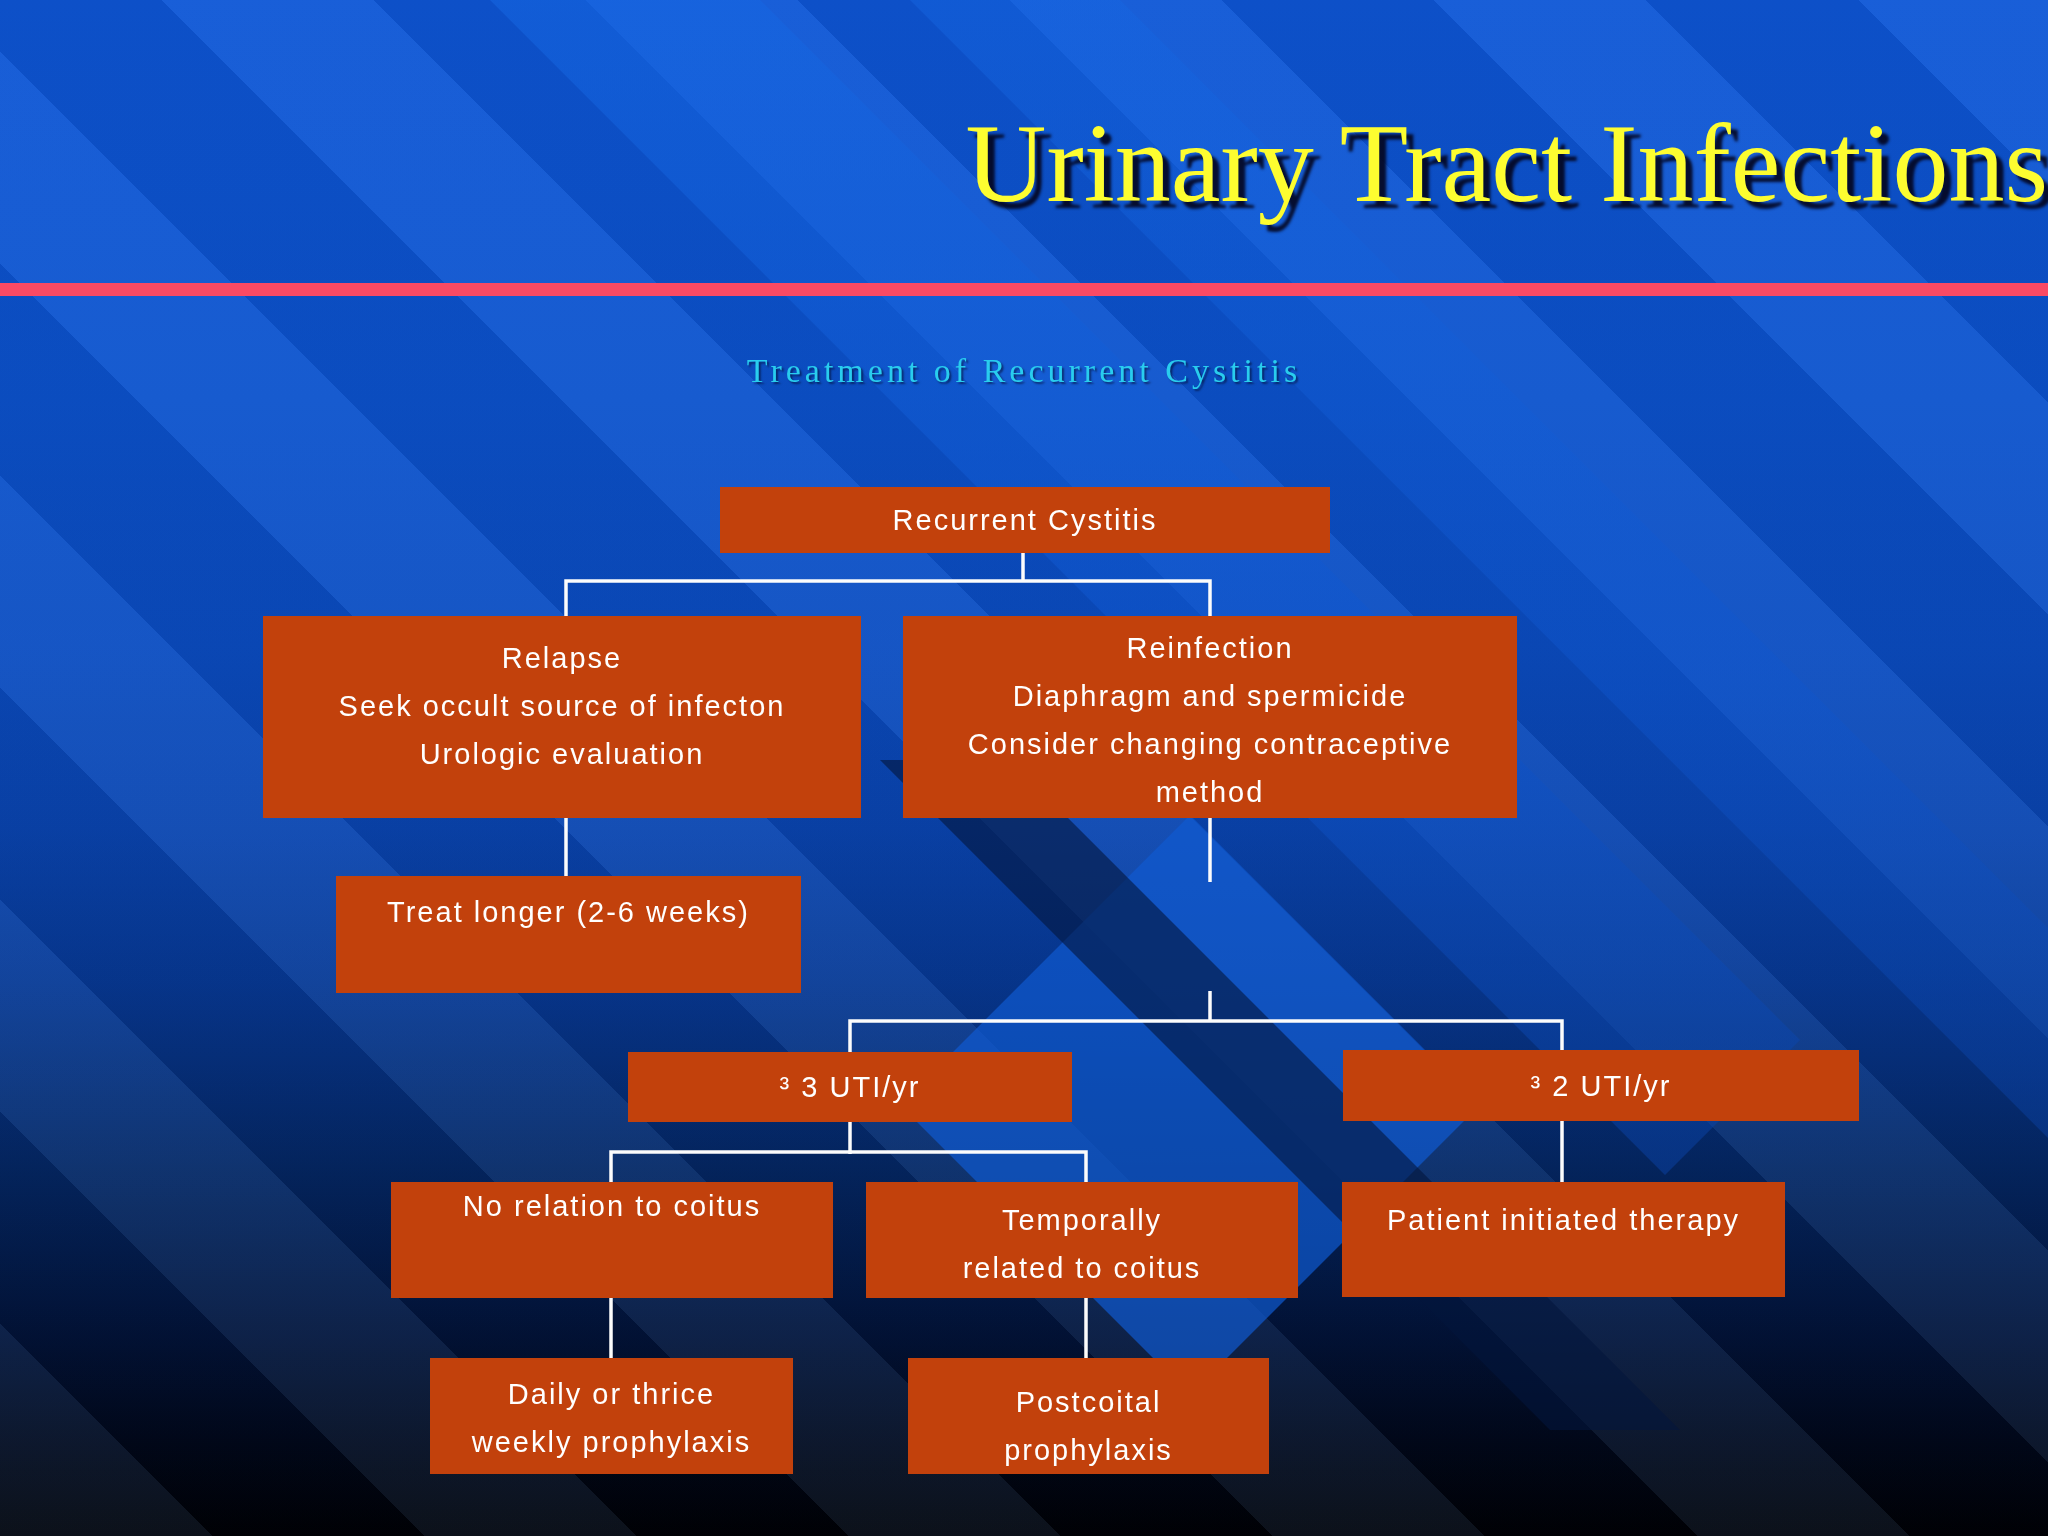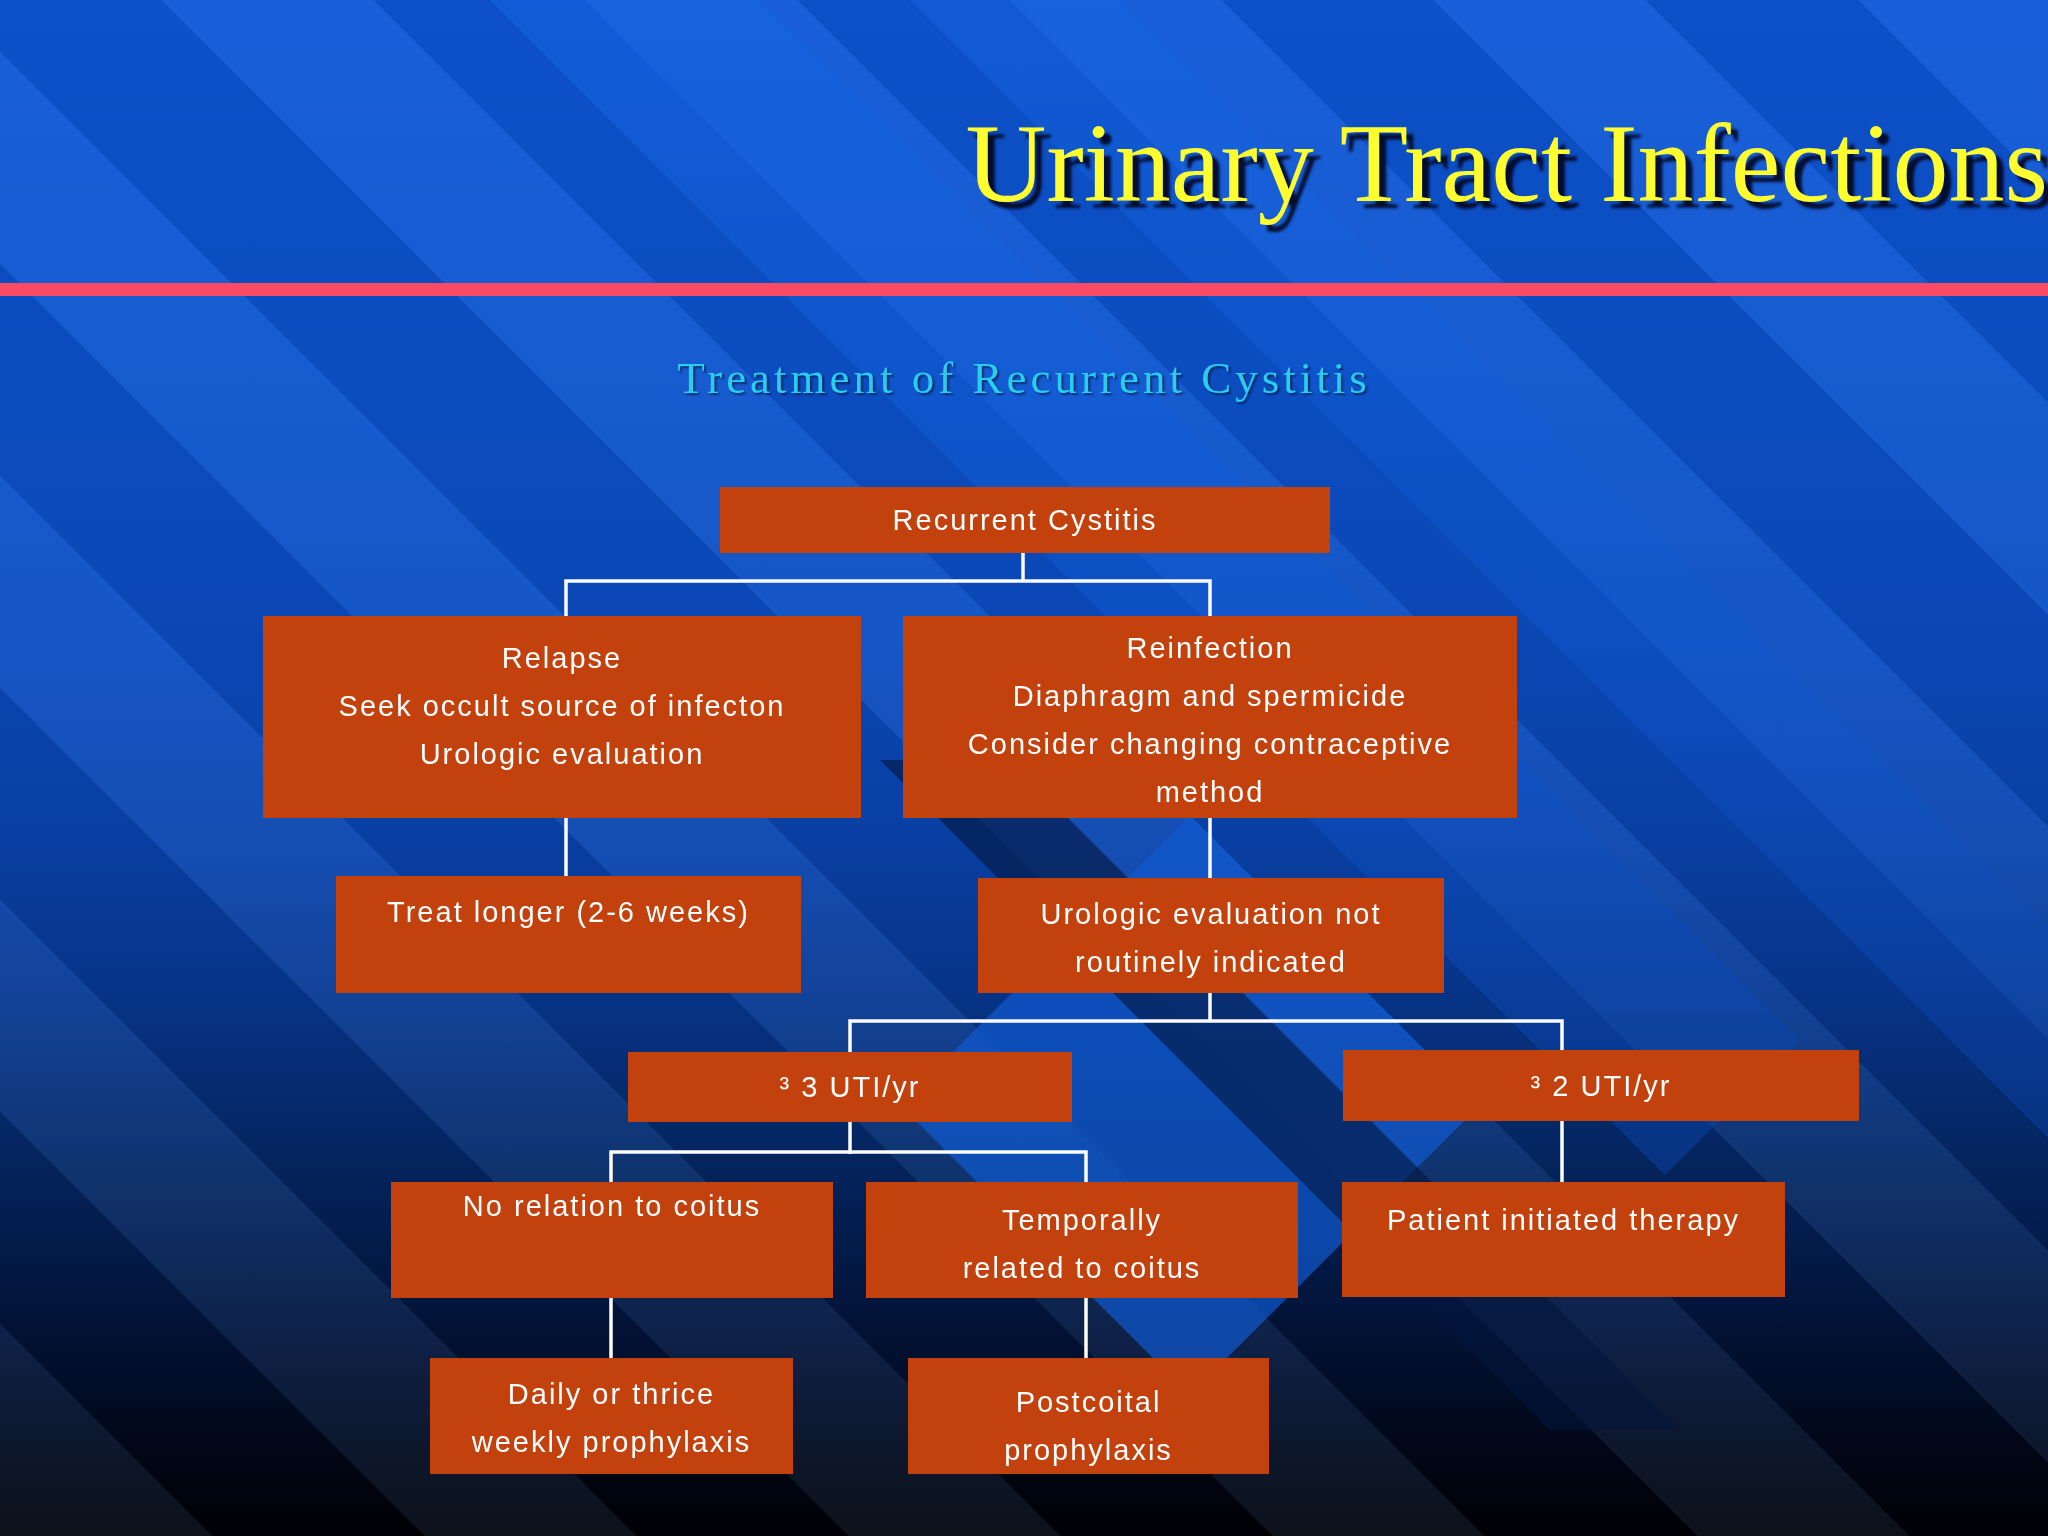--- a/index.html
+++ b/index.html
@@ -48,21 +48,21 @@
     position: absolute;
     left: 0; top: 283px;
     width: 2048px; height: 13px;
     background: #fa4a64;
   }
   .subtitle {
     position: absolute;
     left: 0; right: 0; top: 352px;
     text-align: center;
     font-family: "Liberation Serif", "DejaVu Serif", serif;
-    font-size: 45px;
+    font-size: 34px;
     letter-spacing: 4px;
     color: #29cdee;
     text-shadow: 2px 2px 2px rgba(0,0,20,0.5);
   }
   
   .connector-layer {
     position: absolute;
     inset: 0;
     z-index: 1;
   }
@@ -137,24 +137,20 @@
     <div>Reinfection</div>
     <div>Diaphragm and spermicide</div>
     <div>Consider changing contraceptive</div>
     <div>method</div>
   </div>
 
   <div class="node" style="left:336px; top:876px; width:465px; height:117px; padding-top:12px;">
     <div>Treat longer (2-6 weeks)</div>
   </div>
 
-  <div class="node" style="left:978px; top:878px; width:466px; height:115px; padding-top:12px;">
-    <div>Urologic evaluation not</div>
-    <div>routinely indicated</div>
-  </div>
 
   <div class="node v-center" style="left:628px; top:1052px; width:444px; height:70px;">
     <div>³ 3 UTI/yr</div>
   </div>
 
   <div class="node v-center" style="left:1343px; top:1050px; width:516px; height:71px;">
     <div>³ 2 UTI/yr</div>
   </div>
 
   <div class="node" style="left:391px; top:1182px; width:442px; height:116px; ">

